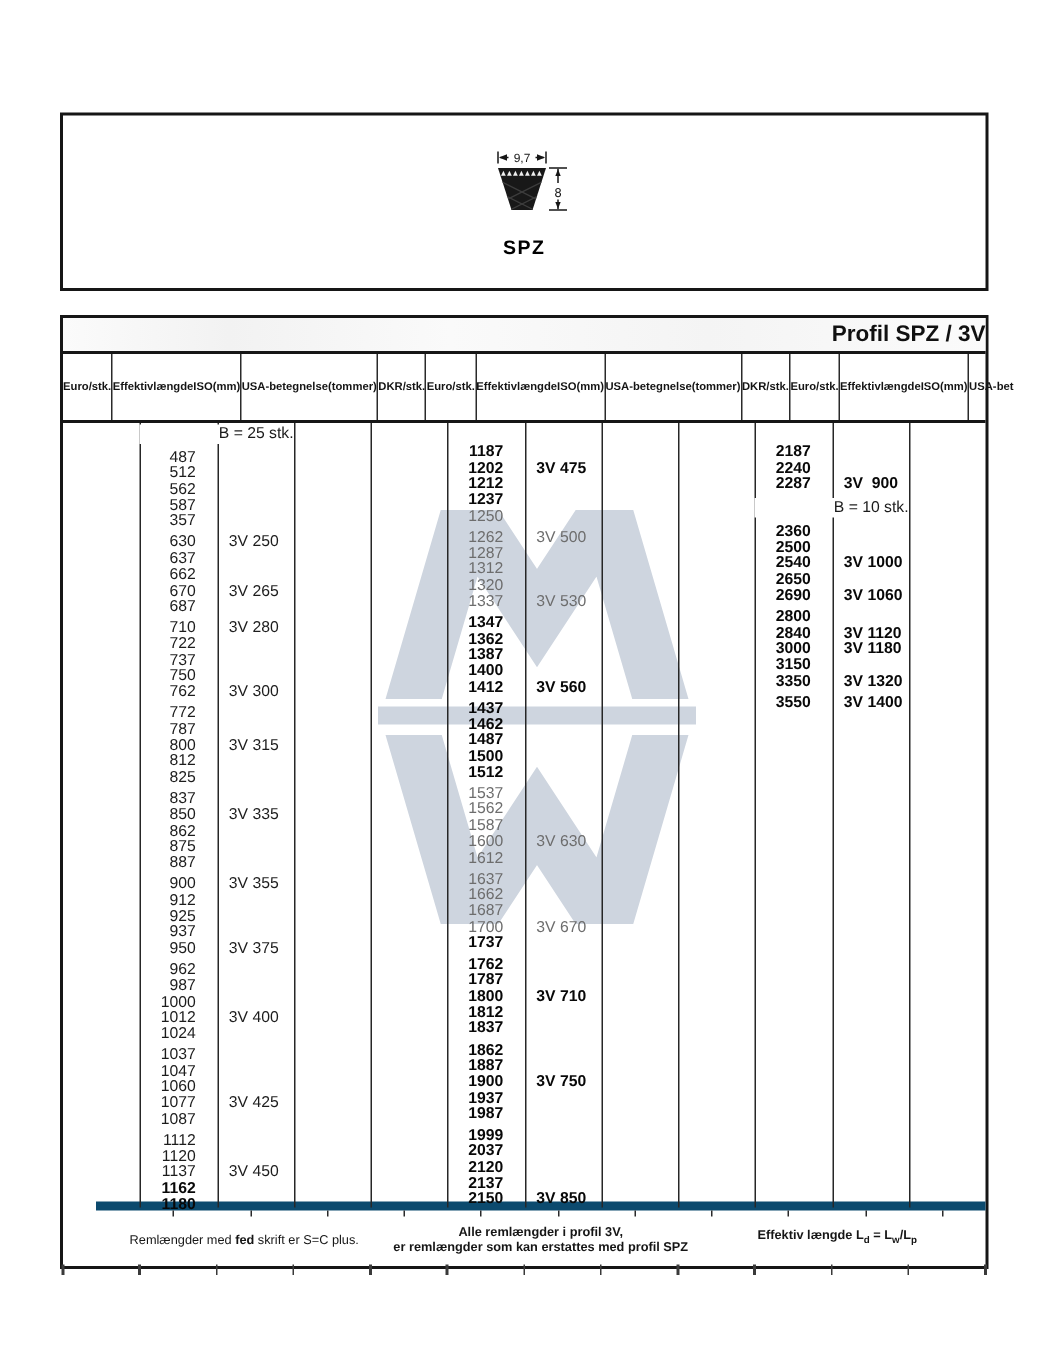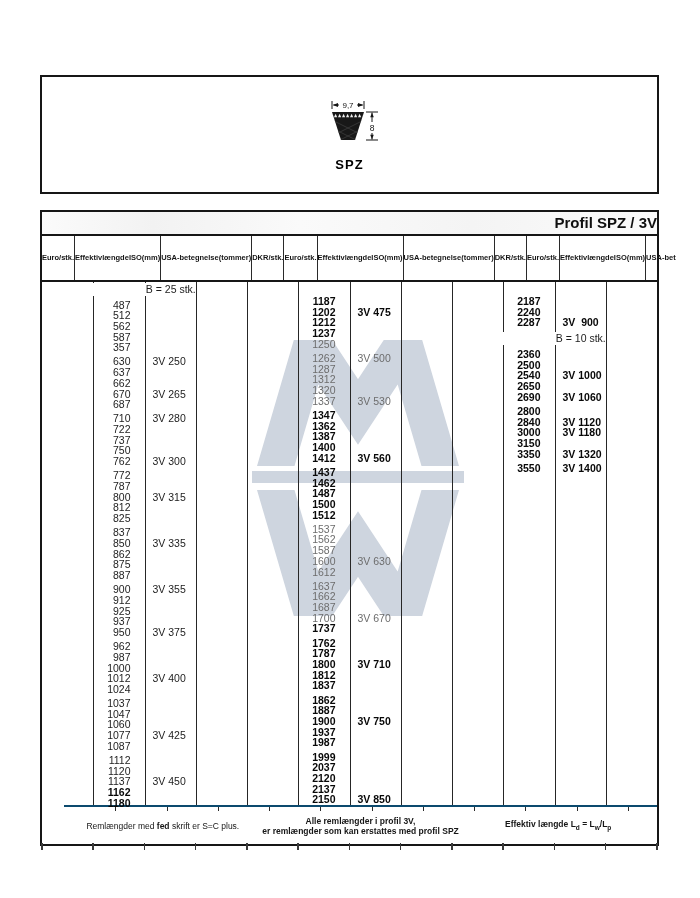--- a/index.html
+++ b/index.html
@@ -38,21 +38,21 @@
   .note.top{margin-top:1px;margin-bottom:0;}
   .note.mid{margin-top:4px;margin-bottom:4px;}
   .row{display:grid;grid-template-columns:25% 25% 25% 25%;height:10.7px;line-height:10.7px;}
   .iso{text-align:right;padding-right:14px;box-sizing:border-box;font-size:10.5px;}
   .usa{text-align:left;padding-left:8px;box-sizing:border-box;font-size:10.5px;white-space:pre;}
   .w-r{font-weight:400;color:#1c1c1c;}
   .w-b{font-weight:700;color:#080808;}
   .w-d{font-weight:400;color:#6d6d6d;}
 
   
-  .table-footer{position:absolute;left:0;right:0;bottom:0;height:37px;border-top:2px solid #0c4a6e;
+  .table-footer{position:absolute;left:0;right:0;bottom:0;height:37px;border-top:6px solid #0c4a6e;
                 display:grid;grid-template-columns:repeat(3,1fr);margin-left:22px;}
   .fcell{display:flex;flex-direction:column;justify-content:center;align-items:center;
          text-align:center;font-size:8.5px;line-height:10px;color:#161616;position:relative;}
   .fcell .bold-line{font-weight:bold;}
   .fcell sub{font-size:6.5px;}
   .ftick{position:absolute;top:0;width:1px;height:4px;background:#2a2a2a;}
   .btick{position:absolute;width:1.5px;height:7px;background:#3a3a3a;}
 </style>
 </head>
 <body>

